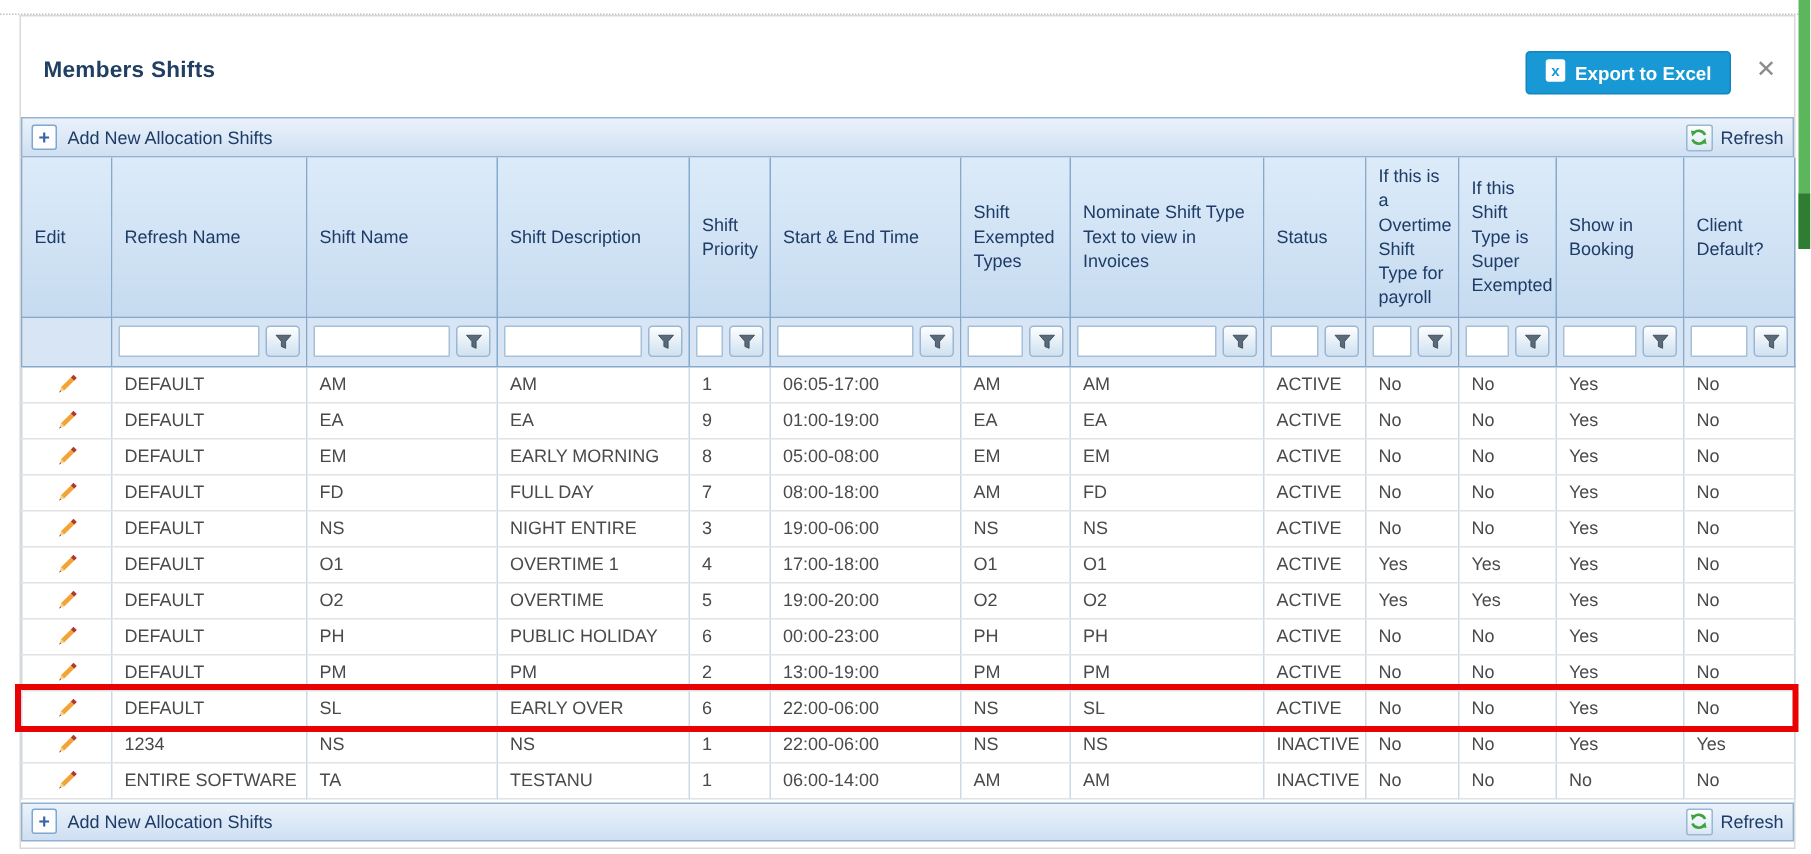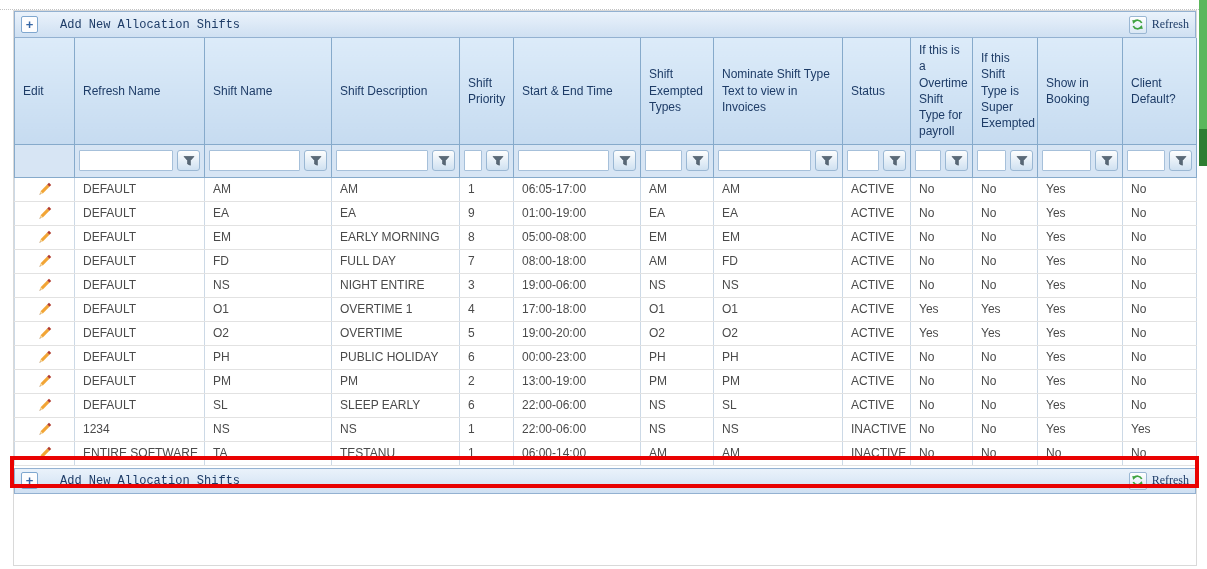--- a/index.html
+++ b/index.html
@@ -17,23 +17,23 @@
   
   .title-bar { position:relative; height:67px; }
   .page-title { position:absolute; left:15px; top:27px; font-size:15px; font-weight:bold; color:#213e63; letter-spacing:.2px; }
   .export-btn { position:absolute; right:42px; top:23px; height:29px; padding:0 12px; background:#1898d5; border:1px solid #1386be; border-radius:3px; color:#fff; font-size:12.5px; font-weight:bold; display:flex; align-items:center; gap:6px; cursor:pointer; }
   .close-x { position:absolute; right:12px; top:28px; font-size:16px; font-weight:bold; color:#8c8c8c; cursor:pointer; line-height:1; }
 
   
   .grid-toolbar { height:27px; margin:0 0 0 0; background:linear-gradient(#eaf2fb,#cfe0f2); border:1px solid #93b1d1; display:flex; align-items:center; padding:0 6px; }
   .grid-toolbar.bottom { margin-top:2px; height:26px; }
   .plus-box { width:17px; height:17px; background:#fdfdfe; border:1px solid #7fa7cf; border-radius:2px; color:#3465a4; font-size:13px; font-weight:bold; display:flex; align-items:center; justify-content:center; line-height:1; cursor:pointer; }
-  .toolbar-add-label { margin-left:22px; font-size:12px; color:#1e3c67;font-family:Liberation Mono, monospace; }
+  .toolbar-add-label { margin-left:7px; font-size:12px; color:#1e3c67; }
   .toolbar-spacer { flex:1; }
-  .refresh-btn { display:flex; align-items:center; gap:5px; cursor:pointer;font-family:Liberation Serif, serif; }
+  .refresh-btn { display:flex; align-items:center; gap:5px; cursor:pointer; }
   .refresh-icon-box { width:18px; height:18px; background:linear-gradient(#ffffff,#d9e7f4); border:1px solid #9ab7d3; border-radius:2px; display:flex; align-items:center; justify-content:center; }
   .refresh-label { font-size:12px; color:#1e3c67; }
 
   
   table.shifts { border-collapse:collapse; table-layout:fixed; width:1182px; }
   table.shifts th, table.shifts td { overflow:hidden; white-space:normal; }
   tr.header-row th { height:106px; background:linear-gradient(#dcebf9,#c6dbf0); border:1px solid #86aacb; border-top:none; color:#1e3c67; font-size:12px; font-weight:normal; text-align:left; vertical-align:middle; padding:4px 6px 4px 8px; line-height:1.35; }
   tr.filter-row td { height:33px; background:#d7e5f4; border:1px solid #86aacb; padding:0 4px; }
   .filter-cell-inner { display:flex; align-items:center; gap:4px; }
   .filter-input { flex:1; min-width:12px; height:21px; border:1px solid #a6c0da; border-radius:1px; background:#fff; font-size:11px; padding:0 3px; color:#333; }
@@ -45,20 +45,33 @@
   .highlight-box { position:absolute; left:10px; top:456px; width:1189px; height:32px; border:4px solid #e90202; z-index:10; pointer-events:none; }
 </style>
 </head>
 <body>
 
 <div id="page">
   <div class="top-dotted"></div>
 
   <div class="panel">
 
+    <div class="title-bar">
+      <div class="page-title">Members Shifts</div>
+      <div class="export-btn">
+        <span>
+          <svg width="14" height="16" viewBox="0 0 14 16">
+            <rect x="0.5" y="0.5" width="13" height="15" rx="2" fill="#ffffff"></rect>
+            <text x="7" y="11.5" font-size="10" font-weight="bold" fill="#1898d5" text-anchor="middle" font-family="Liberation Sans, sans-serif">x</text>
+          </svg>
+        </span>
+        <span>Export to Excel</span>
+      </div>
+      <div class="close-x">✕</div>
+    </div>
 
     <div class="grid-toolbar top">
       <div class="plus-box">+</div>
       <div class="toolbar-add-label">Add New Allocation Shifts</div>
       <div class="toolbar-spacer"></div>
       <div class="refresh-btn">
         <div class="refresh-icon-box">
           <svg width="13" height="13" viewBox="0 0 16 16">
             <path d="M13.2 6.2 A5.6 5.6 0 0 0 3.4 5.2" stroke="#3fa33f" stroke-width="2.1" fill="none"></path>
             <polygon points="1.6,2.4 6.2,3.2 2.6,7.4" fill="#3fa33f"></polygon>
@@ -429,21 +442,21 @@
             <td><button class="edit-btn">
                 <svg width="16" height="16" viewBox="0 0 16 16">
                   <polygon points="3.6,10.2 10.2,3.6 12.4,5.8 5.8,12.4" fill="#f2a536"></polygon>
                   <polygon points="3.6,10.2 5.8,12.4 2.4,13.6" fill="#f6d08e"></polygon>
                   <polygon points="2.4,13.6 3.2,12.4 3.6,13.2" fill="#5d4037"></polygon>
                   <polygon points="10.2,3.6 12,1.8 14.2,4 12.4,5.8" fill="#b03a2e"></polygon>
                 </svg>
               </button></td>
             <td>DEFAULT</td>
             <td>SL</td>
-            <td>SLEEP EARLY</td>
+            <td>EARLY OVER</td>
             <td>6</td>
             <td>22:00-06:00</td>
             <td>NS</td>
             <td>SL</td>
             <td>ACTIVE</td>
             <td>No</td>
             <td>No</td>
             <td>Yes</td>
             <td>No</td>
           </tr>

